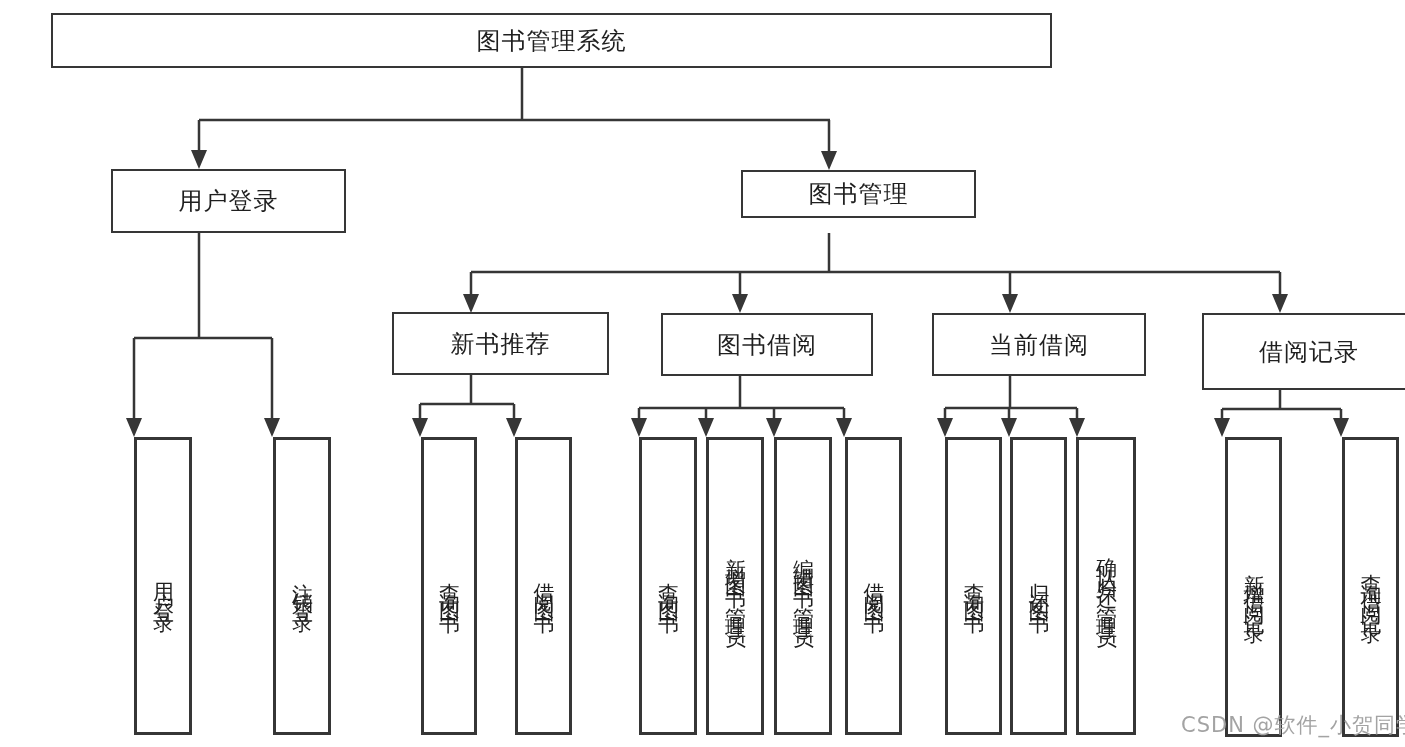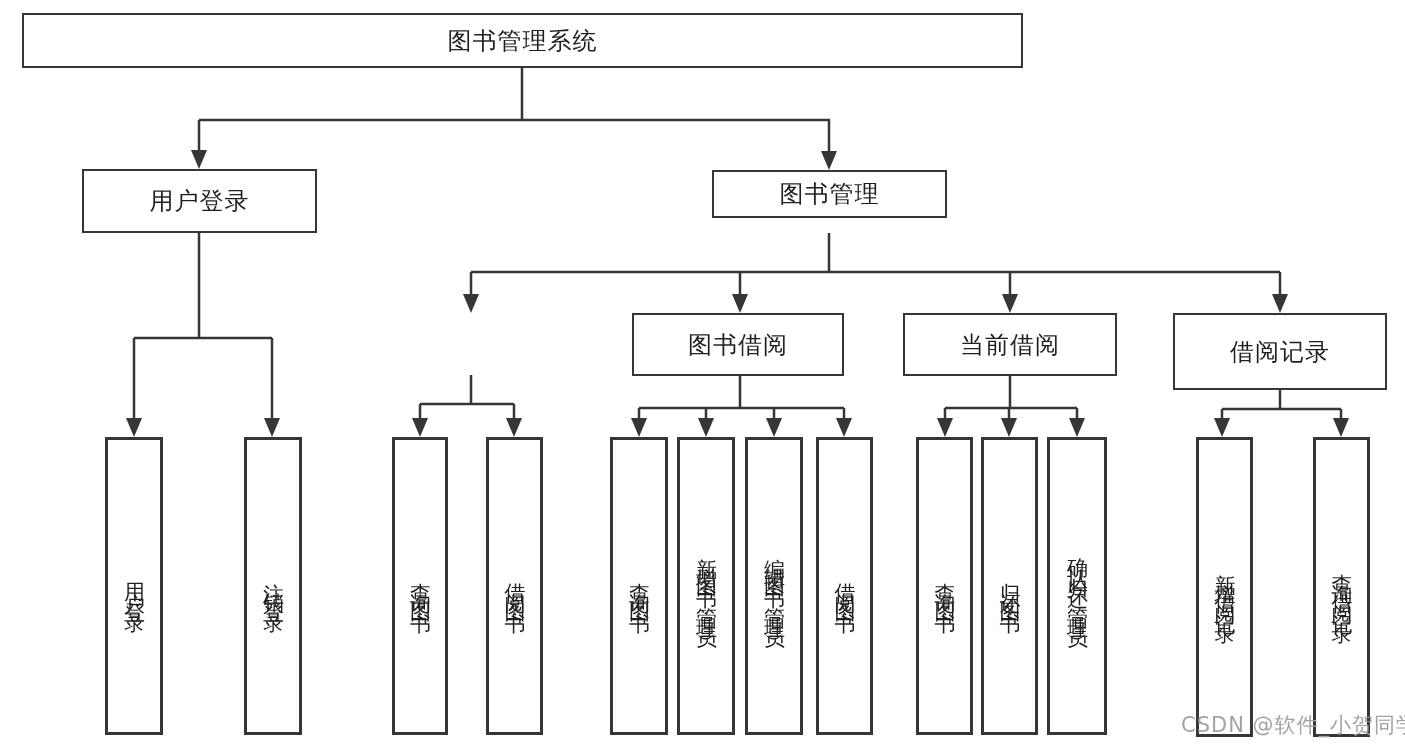--- a/index.html
+++ b/index.html
@@ -4,21 +4,21 @@
 <style>
   html,body{margin:0;padding:0;background:#ffffff;}
   .canvas{
     position:relative;width:1405px;height:747px;background:#ffffff;overflow:hidden;
     font-family:"DejaVu Sans","Liberation Sans",sans-serif;
   }
   .connector-svg{position:absolute;left:0;top:0;width:1405px;height:747px;}
   .box{
     position:absolute;box-sizing:border-box;background:#ffffff;
     border:2px solid #363636;display:flex;align-items:center;justify-content:center;
-    color:#1f1f1f;font-size:24px;letter-spacing:1px;z-index:2;
+    color:#1f1f1f;font-size:24px;letter-spacing:1px;z-index:2;margin-left:29px;
   }
   .leaf{
     border-width:3px;font-size:21px;letter-spacing:0;
   }
   .leaf .vtext{
     writing-mode:vertical-rl;text-orientation:mixed;letter-spacing:10px;
     line-height:1;white-space:nowrap;
   }
   .watermark{
     position:absolute;left:1181px;top:711px;z-index:3;
@@ -54,20 +54,23 @@
     <span>图书管理系统</span>
   </div>
 
   <div class="box" style="left:82px;top:169px;width:235px;height:64px">
     <span>用户登录</span>
   </div>
   <div class="box" style="left:712px;top:170px;width:235px;height:48px">
     <span>图书管理</span>
   </div>
 
+  <div class="box" style="left:363px;top:312px;width:217px;height:63px">
+    <span>新书推荐</span>
+  </div>
   <div class="box" style="left:632px;top:313px;width:212px;height:63px">
     <span>图书借阅</span>
   </div>
   <div class="box" style="left:903px;top:313px;width:214px;height:63px">
     <span>当前借阅</span>
   </div>
   <div class="box" style="left:1173px;top:313px;width:214px;height:77px">
     <span>借阅记录</span>
   </div>
 

